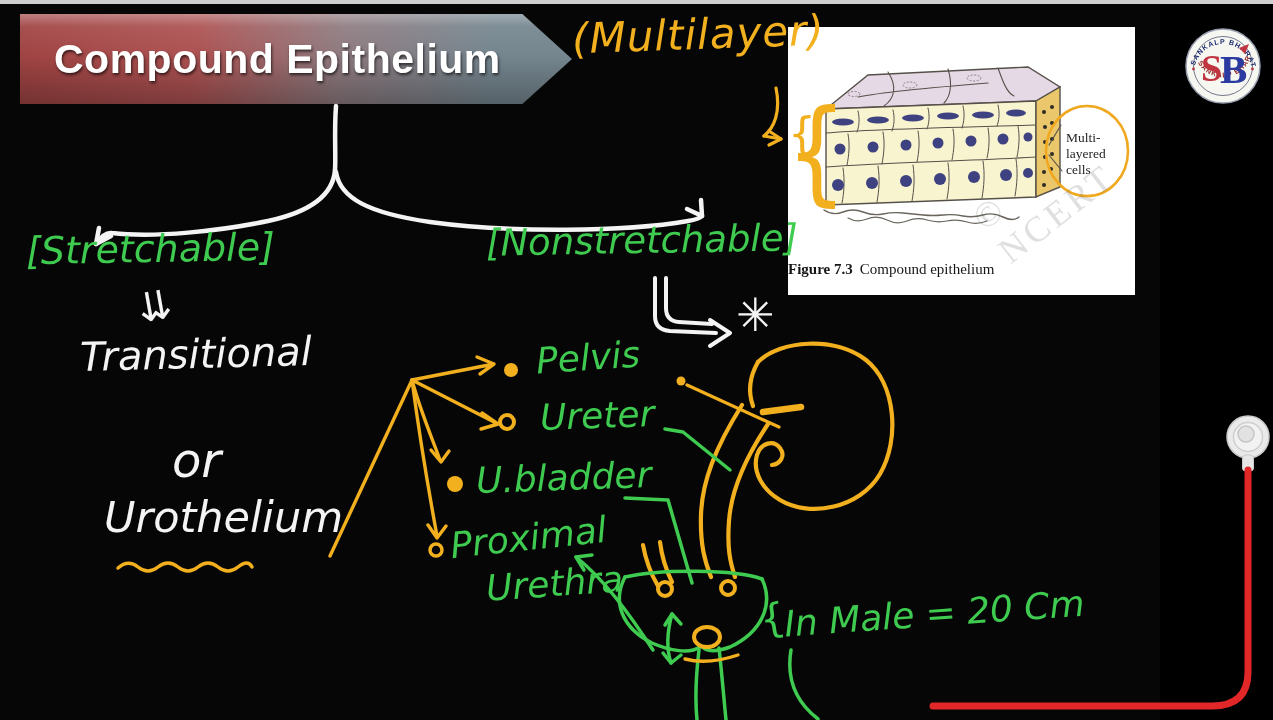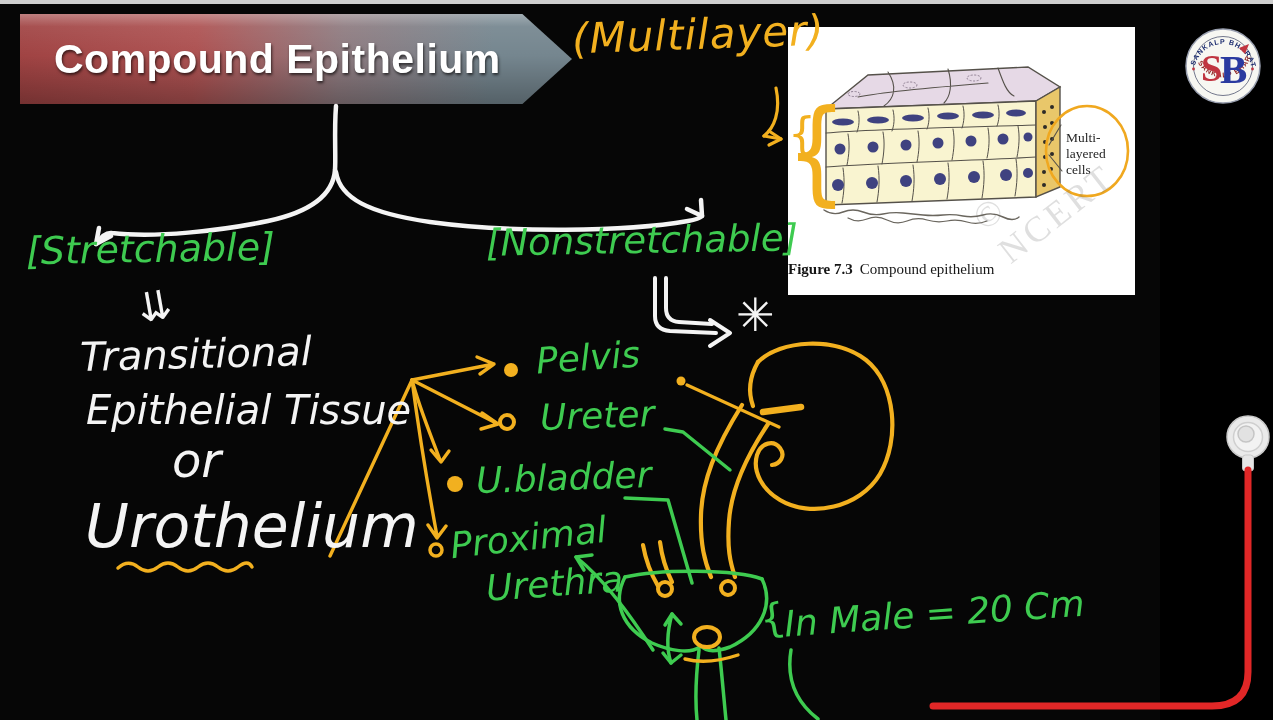--- a/index.html
+++ b/index.html
@@ -214,23 +214,22 @@
     <path class="s sr" stroke-width="7" d="M1248,470 L1248,672 Q1248,706 1212,706 L933,706"></path>
   </svg>
 
   <div class="hw ink-o" style="left:572px;top:14px;font-size:42px;letter-spacing:1px;transform:rotate(-2deg)">(Multilayer)</div>
   <div class="hw ink-o" style="left:788px;top:112px;font-size:44px;font-style:normal">{</div>
   <div class="hw ink-o bigbrace" style="left:786px;top:104px;font-size:96px">{</div>
 
   <div class="hw ink-g" style="left:26px;top:230px;font-size:38px;transform:rotate(-1deg)">[Stretchable]</div>
   <div class="hw ink-w" style="left:138px;top:286px;font-size:40px;font-style:normal;transform:rotate(-10deg)">⇊</div>
   <div class="hw ink-w" style="left:80px;top:334px;font-size:40px;transform:rotate(-1.5deg)">Transitional</div>
-  <div class="hw ink-w" style="left:86px;top:390px;font-size:40px">Epithelial Tissue</div>
   <div class="hw ink-w" style="left:172px;top:436px;font-size:48px">or</div>
-  <div class="hw ink-w" style="left:85px;top:496px;font-size:60px">Urothelium</div>
+  <div class="hw ink-w" style="left:104px;top:496px;font-size:43px">Urothelium</div>
 
   <div class="hw ink-g" style="left:486px;top:222px;font-size:37px;transform:rotate(-1deg)">[Nonstretchable]</div>
   <div class="hw ink-w" style="left:736px;top:292px;font-size:46px;font-style:normal">✳</div>
 
   <div class="hw ink-g" style="left:536px;top:340px;font-size:36px;transform:rotate(-4deg)">Pelvis</div>
   <div class="hw ink-g" style="left:540px;top:398px;font-size:36px;transform:rotate(-2deg)">Ureter</div>
   <div class="hw ink-g" style="left:476px;top:460px;font-size:36px;transform:rotate(-2deg)">U.bladder</div>
   <div class="hw ink-g" style="left:450px;top:520px;font-size:36px;transform:rotate(-6deg)">Proximal</div>
   <div class="hw ink-g" style="left:486px;top:566px;font-size:36px;transform:rotate(-4deg)">Urethra</div>
 

